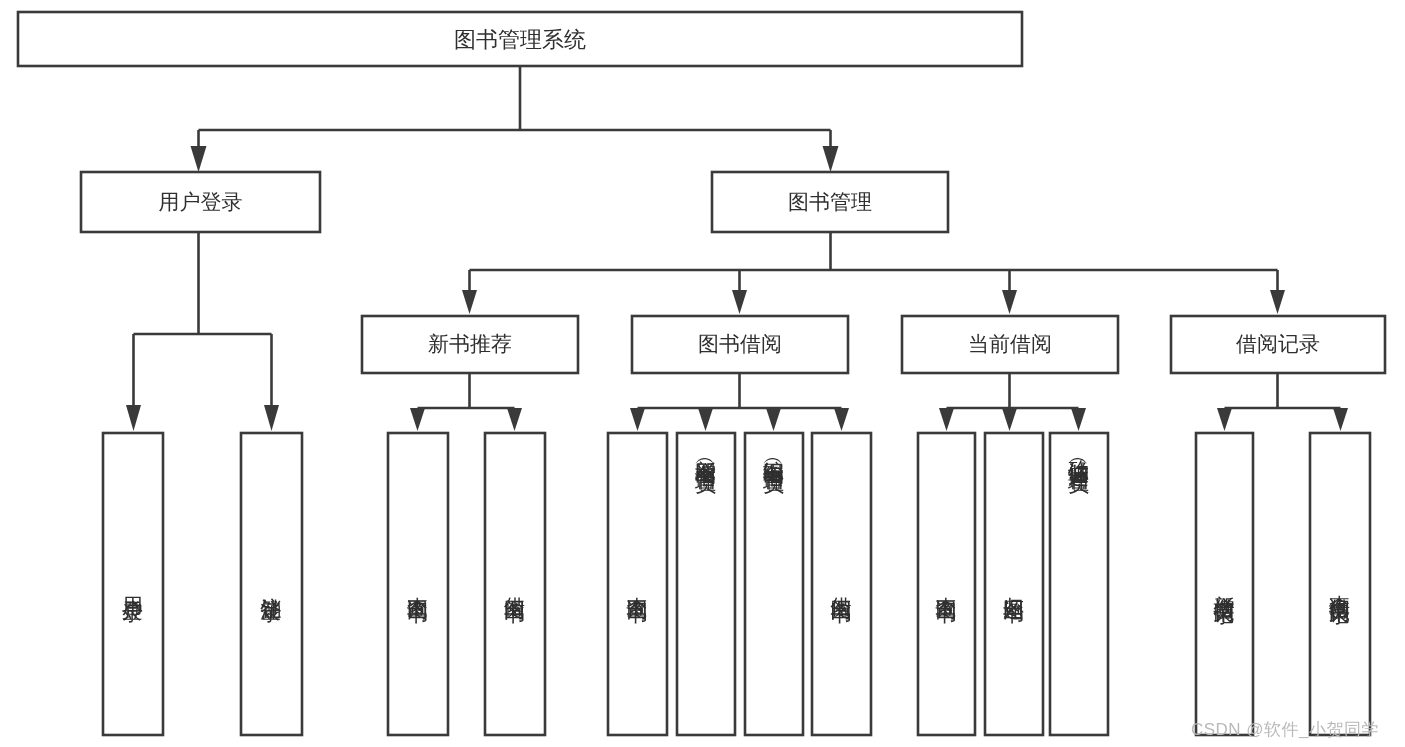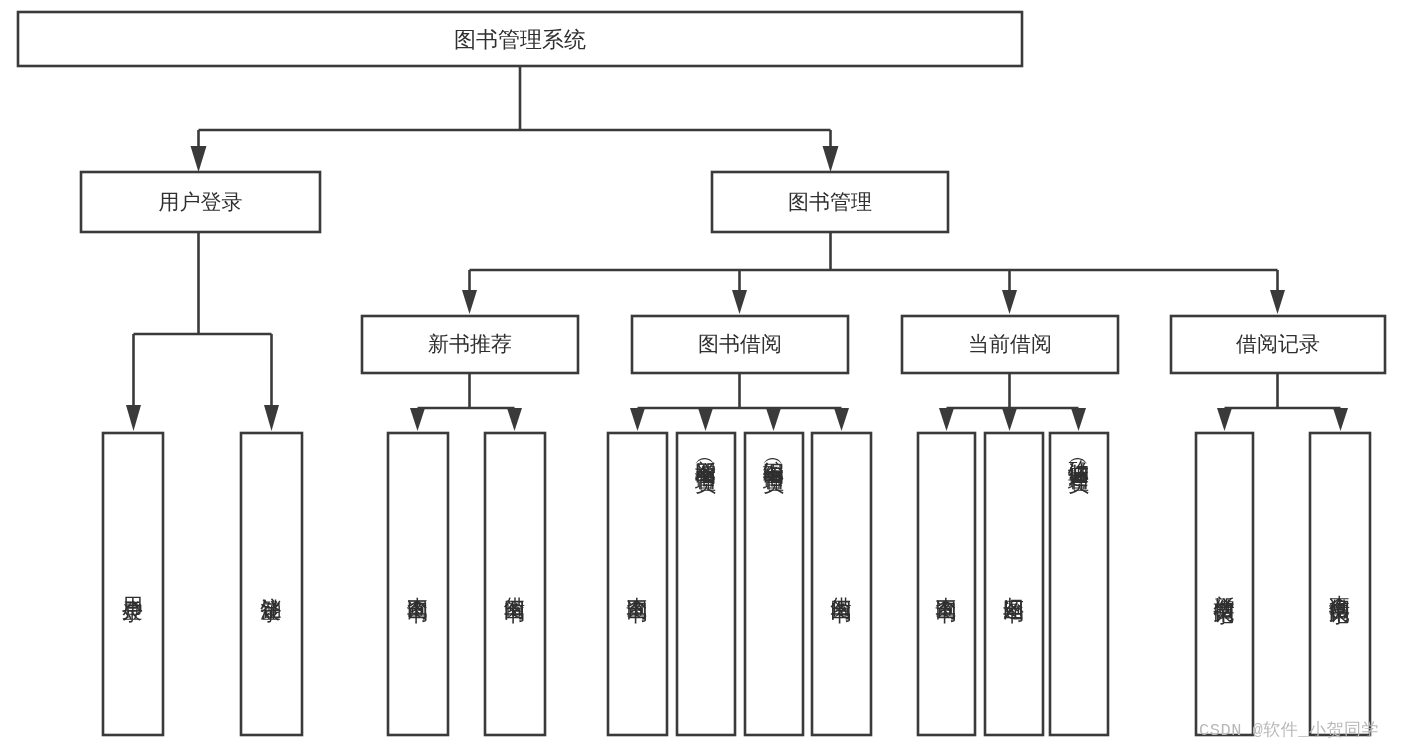--- a/index.html
+++ b/index.html
@@ -70,21 +70,21 @@
     font-size: 21px;
     color: #2f2f2f;
     letter-spacing: 2px;
     line-height: 1;
     white-space: nowrap;
   }
   .watermark {
     position: absolute;
     right: 8px;
     bottom: 6px;
-    font-family: Liberation Mono, monospace;
+    font-family: Liberation Sans, sans-serif;
     font-size: 17px;
     color: #b9b9b9;
     white-space: nowrap;
     letter-spacing: 0.5px;
     margin-top: 48px;
   }
 </style>
 </head>
 <body>
 

